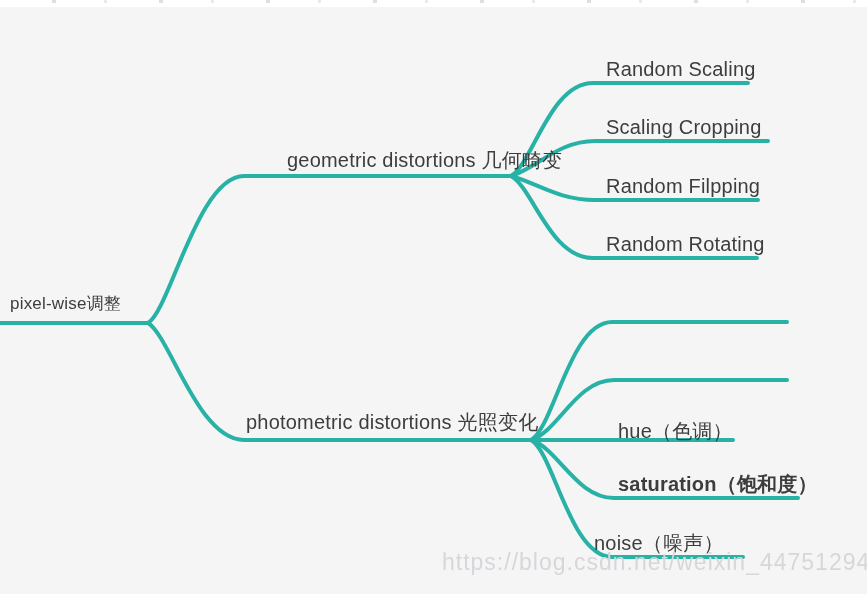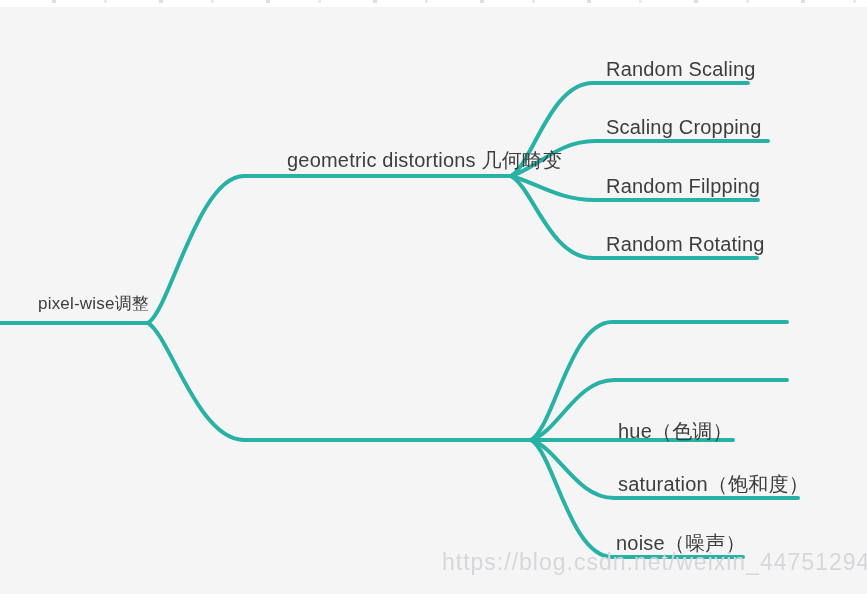--- a/index.html
+++ b/index.html
@@ -20,21 +20,21 @@
     background:repeating-linear-gradient(90deg,
       transparent 0 52px, rgba(140,140,150,.28) 52px 56px,
       transparent 56px 104px, rgba(140,140,150,.18) 104px 107px);
   }
   svg.links{position:absolute; left:0; top:0;}
   svg.links path{fill:none; stroke:var(--line); stroke-width:4; stroke-linecap:round;}
   .node{
     position:absolute; font-size:20px; line-height:20px; color:var(--text);
     white-space:nowrap; letter-spacing:.2px;
   }
-  .node.root{font-size:17px;margin-left:28px;}
+  .node.root{font-size:17px;}
   .watermark{
     position:absolute; left:434px; top:550px;
     font-size:23px; line-height:24px; letter-spacing:1px;
     color:var(--wm); white-space:nowrap;margin-left:8px;
   }
 </style>
 </head>
 <body>
 
 <div class="canvas">
@@ -57,24 +57,25 @@
     <path d="M531,440 C554,427 570,322 612,322 H787"></path>
     <path d="M531,440 C558,432 576,380 614,380 H787"></path>
     <path d="M531,440 H733"></path>
     <path d="M531,440 C558,448 576,498 614,498 H798"></path>
     <path d="M531,440 C554,453 570,557 612,557 H743"></path>
   </svg>
 
   <div class="node root" style="left:10px;  top:294px;">pixel-wise调整</div>
 
   <div class="node" style="left:246px; top:150px;margin-left:41px;">geometric distortions 几何畸变</div>
+  <div class="node" style="left:246px; top:412px;">photometric distortions 光照变化</div>
 
   <div class="node" style="left:606px; top:59px;">Random Scaling</div>
   <div class="node" style="left:606px; top:117px;">Scaling Cropping</div>
   <div class="node" style="left:606px; top:234px;">Random Rotating</div>
   <div class="node" style="left:606px; top:176px;">Random Filpping</div>
 
   <div class="node" style="left:618px; top:421px;">hue（色调）</div>
-  <div class="node" style="left:618px; top:474px;">saturation（饱和度）</div>
-  <div class="node" style="left:616px; top:533px;">noise（噪声）</div>
+  <div class="node" style="left:618px; top:474px;font-weight:bold;">saturation（饱和度）</div>
+  <div class="node" style="left:594px; top:533px;">noise（噪声）</div>
 
   <div class="watermark">https://blog.csdn.net/weixin_44751294</div>
 </div>
 
 </body></html>

